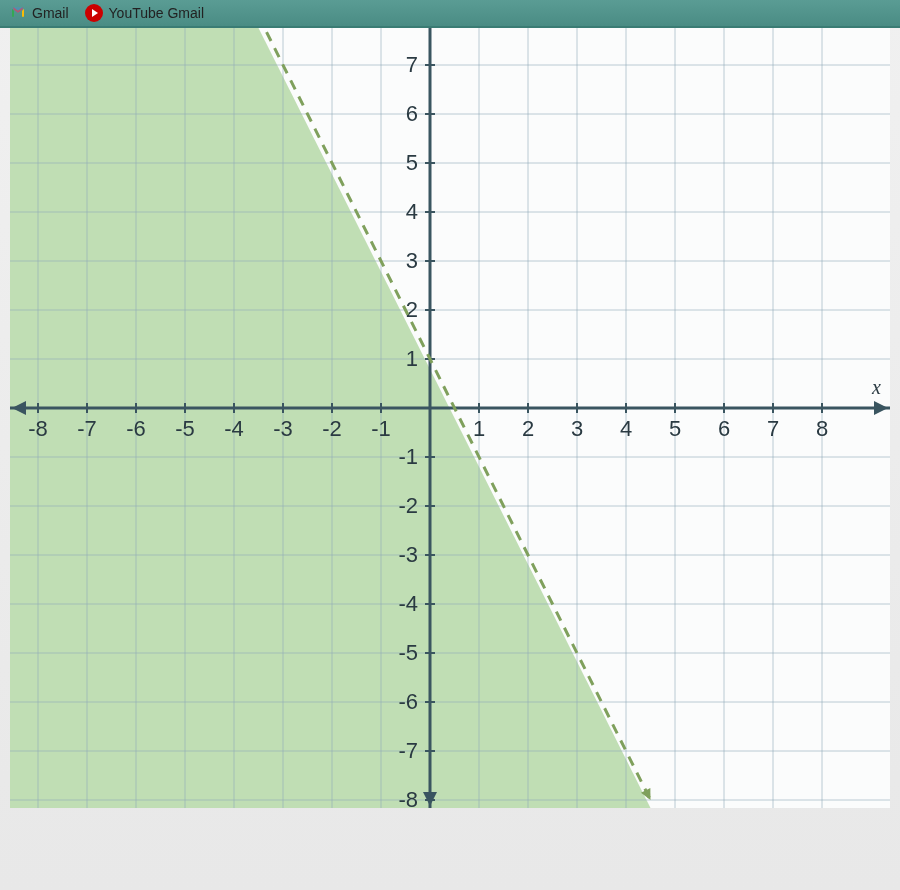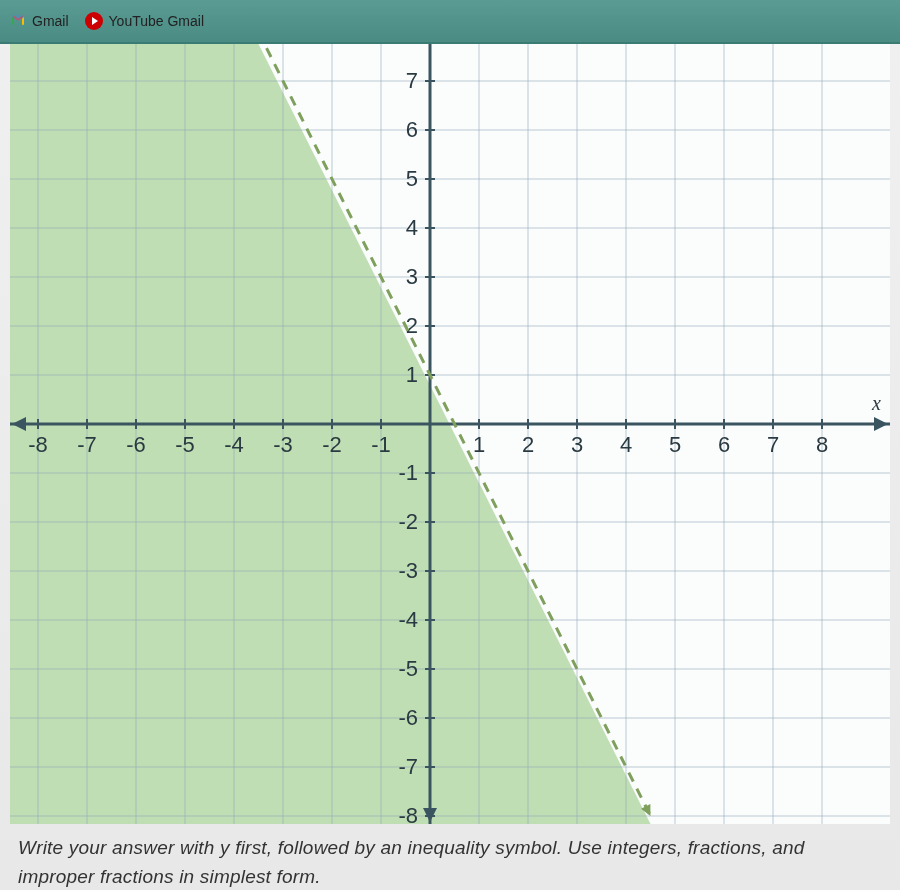--- a/index.html
+++ b/index.html
@@ -9,21 +9,21 @@
     height: 890px;
     background: linear-gradient(to bottom, #f0f0f0 0%, #e8e8e8 100%);
     overflow: hidden;
   }
   .bookmark-bar {
     display: flex;
     align-items: center;
     gap: 16px;
     padding: 4px 10px;
     background: linear-gradient(to bottom, #5a9c94, #4a8c84);
-    height: 44px;
+    height: 28px;
     border-bottom: 2px solid #3a7c74;
   }
   .bookmark {
     display: flex;
     align-items: center;
     gap: 6px;
     color: #222;
     font-size: 14px;
     cursor: pointer;
   }
@@ -190,14 +190,13 @@
         <text x="408" y="93" text-anchor="end" font-size="22" font-family="Arial" fill="#2a3a42">6</text>
         <line x1="415" y1="86" x2="425" y2="86" stroke="#3a5560" stroke-width="2"></line>
         <text x="408" y="44" text-anchor="end" font-size="22" font-family="Arial" fill="#2a3a42">7</text>
         <line x1="415" y1="37" x2="425" y2="37" stroke="#3a5560" stroke-width="2"></line>
         <text x="862" y="366" font-size="20" font-style="italic" font-family="Georgia" fill="#2a3a42">x</text>
         <line x1="248.5" y1="-12" x2="640.5" y2="772" stroke="#7fa05c" stroke-width="3" stroke-dasharray="10,8"></line>
         <polygon points="640.5,772 630.9991537553094,764.6696575363255 640.3362337758747,760.0011175260429" fill="#7fa05c"></polygon>
         <polygon points="248.5,-12 258.00084624469054,-4.669657536325496 248.66376622412528,-0.0011175260428633038" fill="#7fa05c"></polygon>
       </svg>
   </div>
-  <div class="instruction">Write your answer with y first, followed by an inequality symbol. Use integers, fractions, and improper fractions in simplest form.</div>
 </div>
 
 </body></html>

